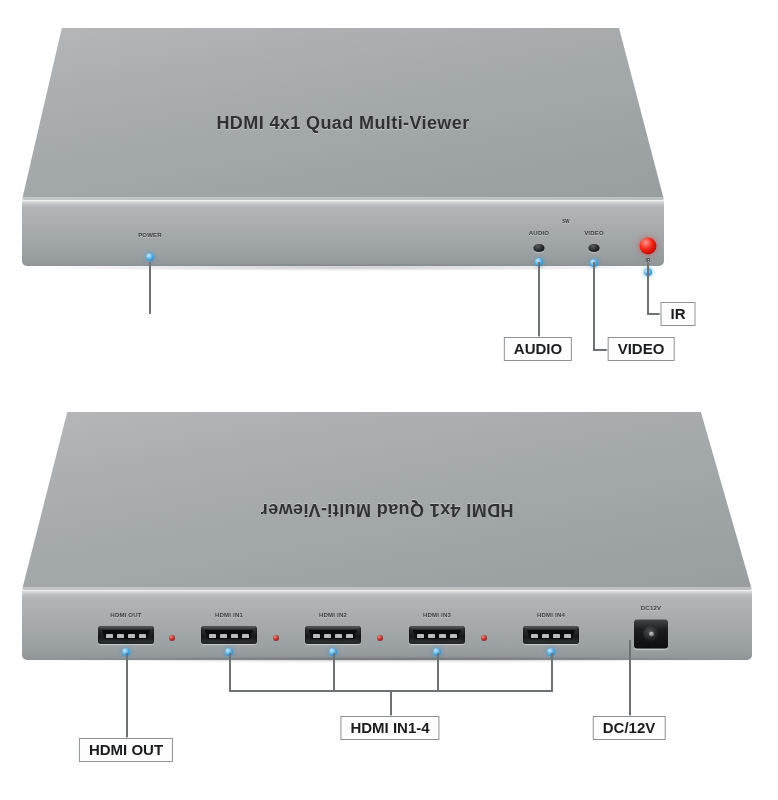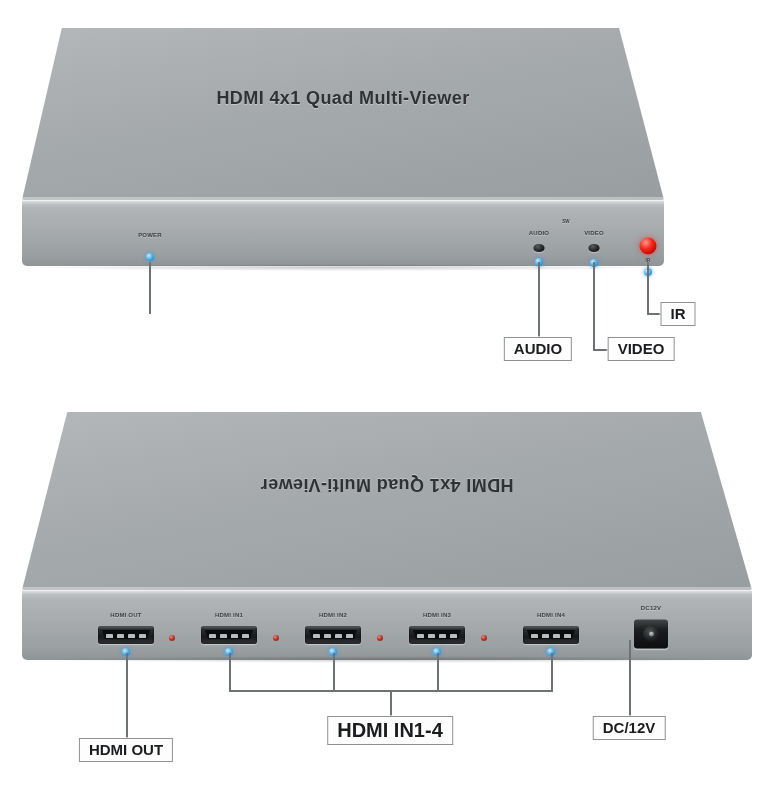--- a/index.html
+++ b/index.html
@@ -40,20 +40,21 @@
     background:radial-gradient(ellipse at center, rgba(0,0,0,.20) 0%, rgba(0,0,0,0) 72%);
   }
 
   
   .brand{
     position:absolute;width:100%;text-align:center;
     font-weight:bold;color:#2f3133;
     letter-spacing:.4px;
     text-shadow:0 1px 0 rgba(255,255,255,.35);
     white-space:nowrap;
+    margin-top:25px;
   }
   .brand.flipped{transform:rotate(180deg);}
 
   
   .silk{
     position:absolute;
     font-size:6px;font-weight:bold;color:#3a3d40;
     letter-spacing:.2px;white-space:nowrap;
     transform:translateX(-50%);
     text-align:center;
@@ -280,17 +281,17 @@
   <div class="lead v" style="left:333px;top:653px;height:38px;"></div>
   <div class="lead v" style="left:437px;top:653px;height:38px;"></div>
   <div class="lead v" style="left:551px;top:653px;height:38px;"></div>
   <div class="lead h" style="left:229px;top:690px;width:324px;"></div>
   <div class="lead v" style="left:390px;top:690px;height:27px;"></div>
 
   <div class="lead v" style="left:629px;top:640px;height:77px;"></div>
 
   <div class="callout" style="left:126px;top:738px;font-size:15px;">HDMI OUT</div>
 
-  <div class="callout" style="left:390px;top:716px;font-size:20px;">HDMI IN1-4</div>
+  <div class="callout" style="left:390px;top:716px;font-size:15px;">HDMI IN1-4</div>
 
   <div class="callout" style="left:629px;top:716px;font-size:15px;">DC/12V</div>
 
 </div>
 
 </body></html>

